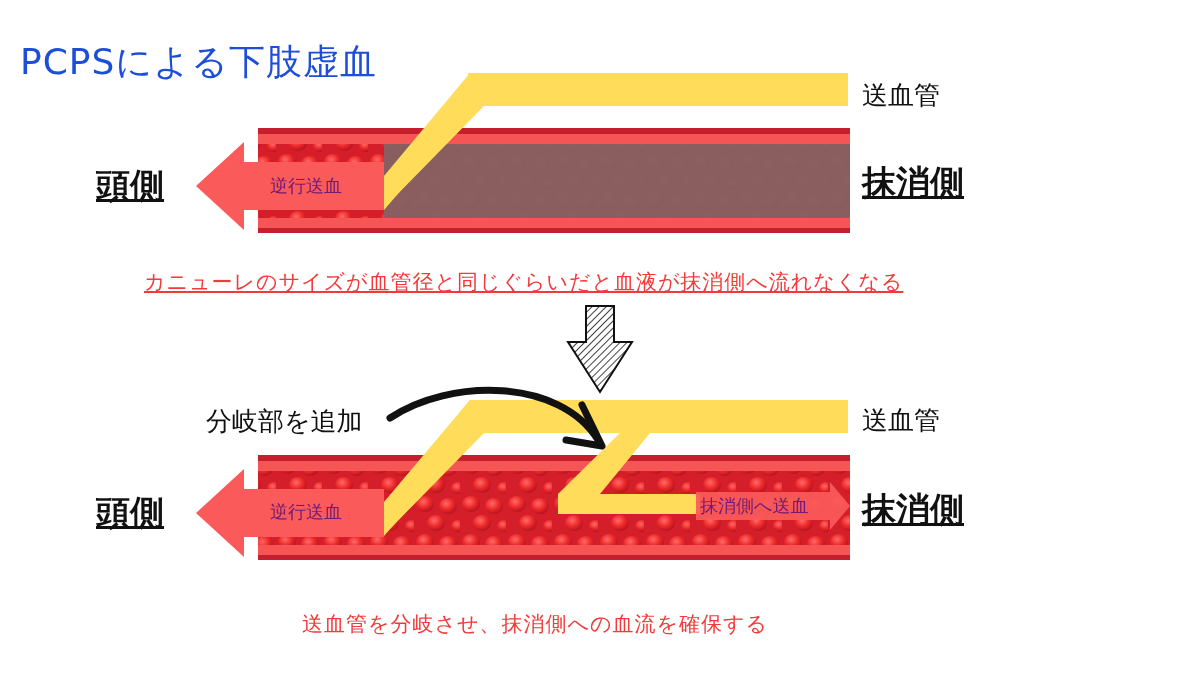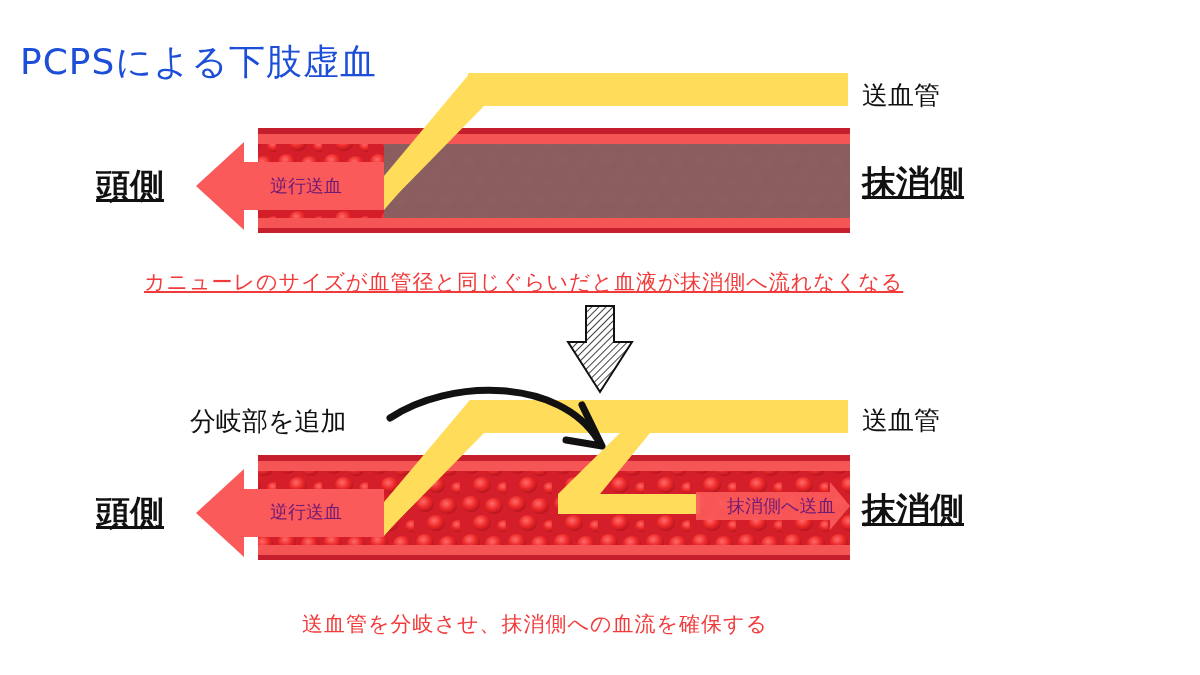--- a/index.html
+++ b/index.html
@@ -77,19 +77,19 @@
 </svg>
 
 <div class="abs title">PCPSによる下肢虚血</div>
 
 <div class="abs tube-label" style="left:862px; top:78px;">送血管</div>
 <div class="abs side-label" style="left:96px; top:163px;">頭側</div>
 <div class="abs side-label" style="left:862px; top:160px;">抹消側</div>
 <div class="abs arrow-text" style="left:270px; top:174px;">逆行送血</div>
 <div class="abs caption" style="left:144px; top:268px;text-decoration:underline;">カニューレのサイズが血管径と同じぐらいだと血液が抹消側へ流れなくなる</div>
 
-<div class="abs note" style="left:190px; top:404px;">分岐部を追加</div>
+<div class="abs note" style="left:206px; top:404px;">分岐部を追加</div>
 <div class="abs tube-label" style="left:862px; top:403px;">送血管</div>
 <div class="abs side-label" style="left:96px; top:490px;">頭側</div>
 <div class="abs side-label" style="left:862px; top:487px;">抹消側</div>
 <div class="abs arrow-text" style="left:270px; top:500px;">逆行送血</div>
-<div class="abs arrow-text" style="left:727px; top:494px;">抹消側へ送血</div>
+<div class="abs arrow-text" style="left:700px; top:494px;">抹消側へ送血</div>
 <div class="abs caption" style="left:302px; top:610px;">送血管を分岐させ、抹消側への血流を確保する</div>
 
 </body></html>

